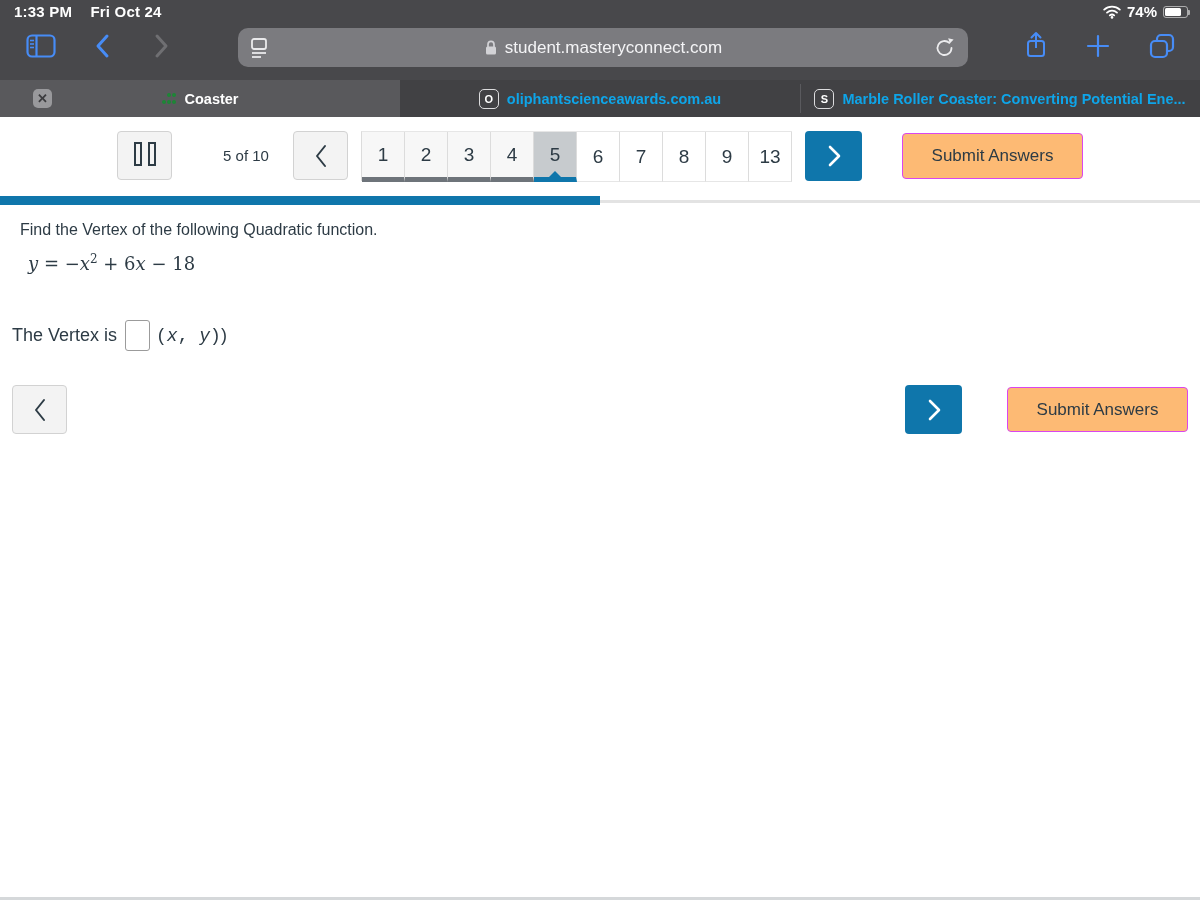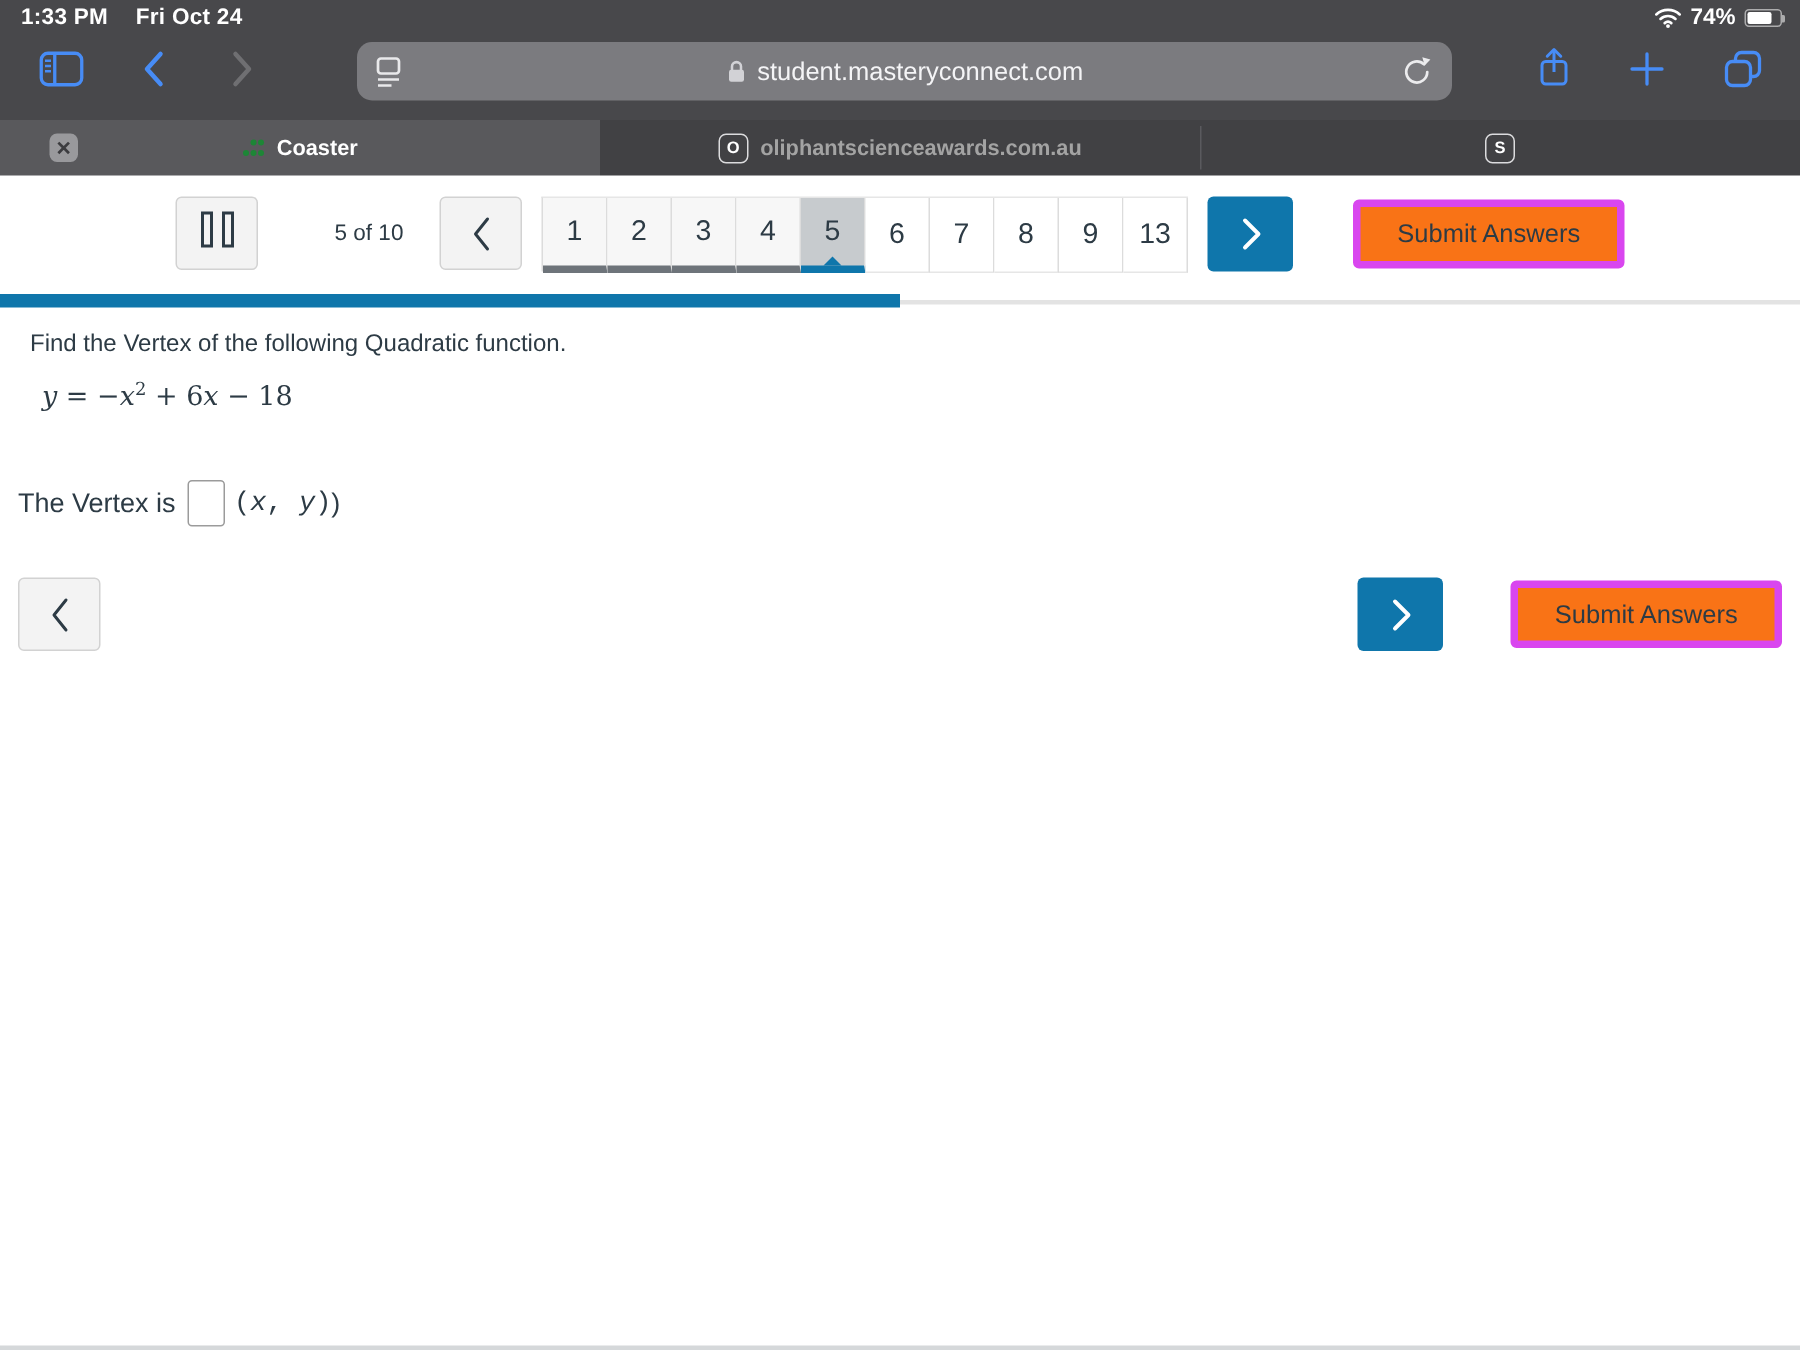--- a/index.html
+++ b/index.html
@@ -23,21 +23,21 @@
   #url-text { color:#f4f4f6; font-size:17px; margin-left:7px; }
   #reader-btn { position:absolute; left:9px; top:7px; }
   #reload-btn { position:absolute; right:12px; top:8px; }
 
   
   #tabbar { position:absolute; top:80px; left:0; width:1200px; height:37px; display:flex; }
   .tab { position:relative; width:400px; height:37px; display:flex; align-items:center; justify-content:center; gap:8px; cursor:pointer; overflow:hidden; }
   .tab.active { background:#59595c; }
   .tab.inactive { background:#414144; }
   .tab-title { font-size:14.5px; font-weight:bold; color:#fff; white-space:nowrap; }
-  .tab.inactive .tab-title { color:#a3a3a3; }
+  .tab.inactive .tab-title { color:#0ea5e9; }
   .tab-divider { position:absolute; left:0; top:4px; bottom:4px; width:1px; background:#5a5a5e; }
   .tab-close { position:absolute; left:33px; top:9px; width:19px; height:19px; border-radius:5px; background:#99999c;
                color:#3c3c3f; font-size:13px; font-weight:bold; display:flex; align-items:center; justify-content:center; cursor:pointer; }
   .fav-letter { width:20px; height:20px; border:1.5px solid #dcdcde; border-radius:5px; color:#fff; font-size:11px; font-weight:bold;
                 display:flex; align-items:center; justify-content:center; flex:0 0 auto; }
   .fav-dots { position:relative; width:15px; height:12px; flex:0 0 auto; }
   .fav-dots i { position:absolute; width:4px; height:4px; border-radius:50%; background:#1d8636; }
 
   
   .gray-btn { position:absolute; background:#f3f3f3; border:1px solid #d2d2d2; border-radius:4px;
@@ -52,21 +52,21 @@
   #qstrip { position:absolute; left:361px; top:131px; height:50px; display:flex; border-left:1px solid #dcdcdc; border-top:1px solid #e6e6e6; }
   .q-cell { width:43px; height:50px; background:#fff; border-right:1px solid #dcdcdc; border-bottom:1px solid #e6e6e6;
             display:flex; align-items:center; justify-content:center; font-size:19px; color:#2d3b45; cursor:pointer; position:relative; }
   .q-cell.answered { background:#f7f7f7; border-bottom:5px solid #6e747a; }
   .q-cell.current { background:#c7cbce; border-bottom:5px solid #0f76ab; }
   .q-cell.current .notch { position:absolute; bottom:0; left:50%; transform:translateX(-50%);
             width:0; height:0; border-left:6px solid transparent; border-right:6px solid transparent; border-bottom:6px solid #0f76ab; }
 
   .blue-btn { position:absolute; background:#0f76ab; border-radius:4px; display:flex; align-items:center; justify-content:center; cursor:pointer; }
   #next-top { left:805px; top:131px; width:57px; height:50px; }
-  .submit-btn { position:absolute; background:#f97316; border:5px solid #d946ef; border-radius:4px; color:#2d3b45;
+  .submit-btn { position:absolute; background:#fdba74; border:1px solid #d946ef; border-radius:4px; color:#2d3b45;
                 font-size:17px; display:flex; align-items:center; justify-content:center; cursor:pointer; }
   #submit-top { left:902px; top:133px; width:181px; height:46px; }
 
   
   #progress { position:absolute; left:0; top:196px; width:1200px; height:9px; }
   #progress-track { position:absolute; left:0; right:0; top:4px; height:3px; background:#e3e3e3; }
   #progress-fill { position:absolute; left:0; top:0; height:9px; background:#0f76ab; }
 
   
   #prompt { position:absolute; left:20px; top:221px; font-size:16px; color:#2d3b45; }
@@ -184,20 +184,21 @@
     </span>
     <span class="tab-title">Coaster</span>
   </div>
   <div class="tab inactive">
     <span class="fav-letter">O</span>
     <span class="tab-title">oliphantscienceawards.com.au</span>
   </div>
   <div class="tab inactive">
     <span class="tab-divider"></span>
     <span class="fav-letter">S</span>
+    <span class="tab-title">Marble Roller Coaster: Converting Potential Ene...</span>
   </div>
 </div>
 
 <div class="gray-btn" id="pause-btn">
   <span><span class="pause-bar"></span><span class="pause-bar"></span></span>
 </div>
 <div id="pager-label">5 of 10</div>
 <div class="gray-btn" id="prev-top">
   <svg width="16" height="26" viewBox="0 0 16 26">
     <polyline points="12,3 4,13 12,23" stroke="#2d3b45" stroke-width="2" fill="none" stroke-linecap="round" stroke-linejoin="round"></polyline>

